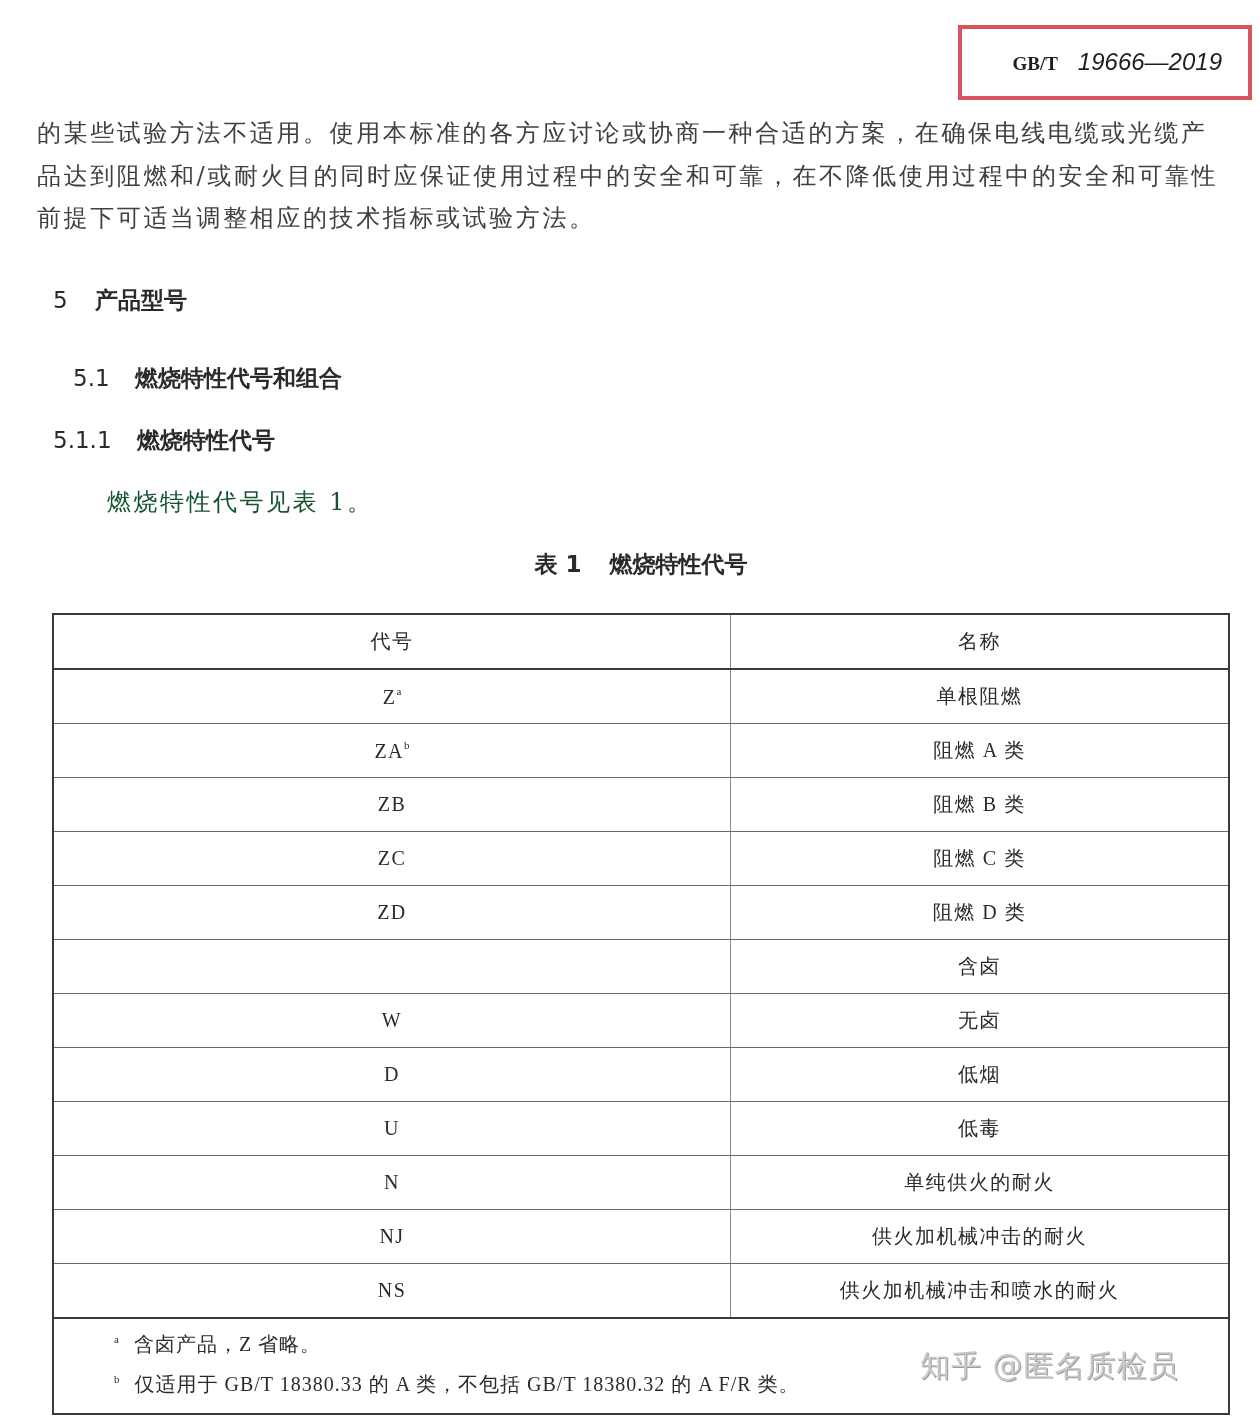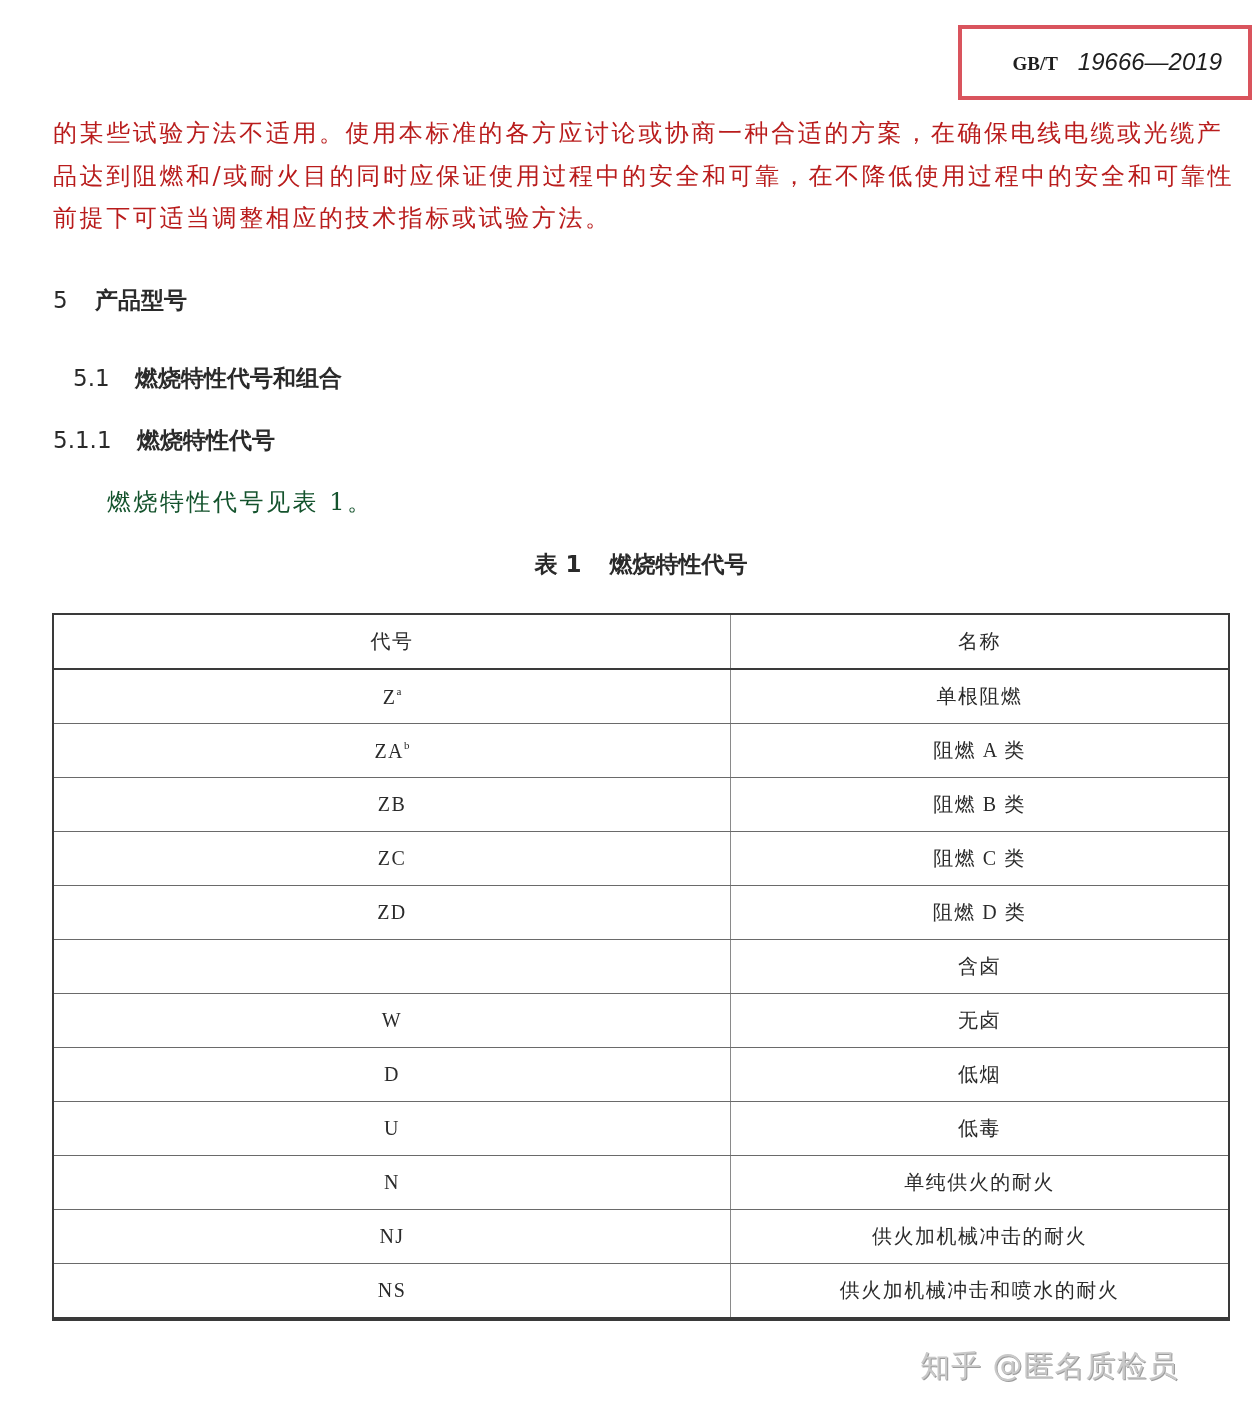--- a/index.html
+++ b/index.html
@@ -37,29 +37,29 @@
     font-weight: bold;
     font-size: 19px;
   }
   .std-text .num {
     font-family: "Liberation Sans", sans-serif;
     margin-left: 20px;
     font-style: italic;
   }
   .para {
     position: absolute;
-    left: 53px;
+    left: 37px;
     width: 1178px;
     top: 112px;
     font-size: 24px;
     line-height: 42.5px;
     letter-spacing: 2.6px;
     text-align: justify;
     text-align-last: left;
-    color: #b91c1c;
+    color: #404040;
   }
   .para span { display: block; white-space: nowrap; }
   .heading {
     position: absolute;
     left: 53px;
     font-family: "DejaVu Sans", "Liberation Sans", sans-serif;
     font-weight: bold;
     font-size: 23px;
     color: #2a2a2a;
     white-space: nowrap;
@@ -246,15 +246,23 @@
       <tr>
         <td>NJ</td>
         <td>供火加机械冲击的耐火</td>
       </tr>
       <tr>
         <td>NS</td>
         <td>供火加机械冲击和喷水的耐火</td>
       </tr>
     </tbody>
   </table>
+  <div class="notes">
+    <div class="note note-a">
+      <span class="mark">a</span><span>含卤产品，Z 省略。</span>
+    </div>
+    <div class="note note-b">
+      <span class="mark">b</span><span>仅适用于 GB/T 18380.33 的 A 类，不包括 GB/T 18380.32 的 A F/R 类。</span>
+    </div>
+  </div>
 </div>
 
 <div class="watermark">知乎 @匿名质检员</div>
 
 </body></html>

